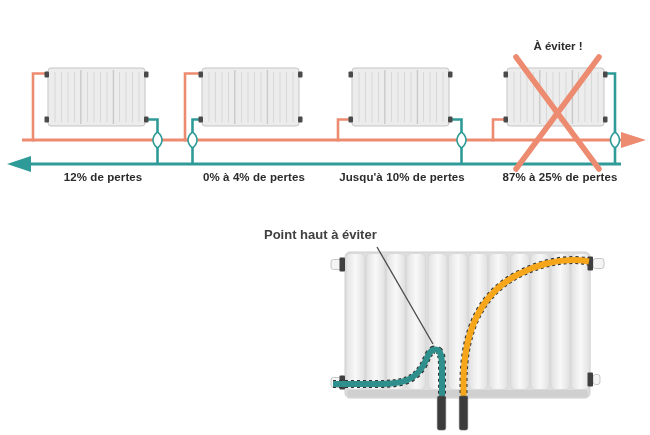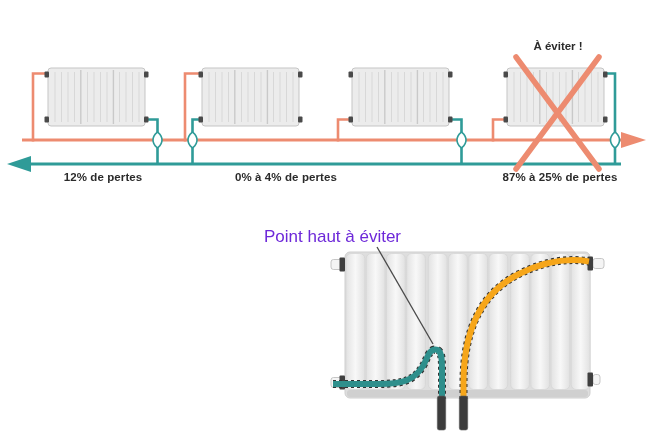--- a/index.html
+++ b/index.html
@@ -26,23 +26,23 @@
     position:absolute;
     font-size:11.5px;
     font-weight:700;
     color:#2b2b2b;
     text-align:center;
     width:180px;
     white-space:nowrap;
   }
   .annotation-label{
     position:absolute;
-    font-size:17px;
-    font-weight:400;
-    color:#6d28d9;
+    font-size:13px;
+    font-weight:700;
+    color:#404040;
     white-space:nowrap;
   }
 </style>
 </head>
 <body>
 
 <div id="stage">
 
 <svg width="650" height="435" viewBox="0 0 650 435">
   <defs>
@@ -144,18 +144,19 @@
     <rect x="437.3" y="396" width="8.4" height="34" rx="2"></rect>
     <rect x="459.3" y="396" width="8.4" height="34" rx="2"></rect>
   </g>
 
   <path d="M377 247L433 344" stroke="#4a4a4a" stroke-width="1.3" fill="none"></path>
 </svg>
 
 <div class="warn-label" style="left:468px;top:40px;">À éviter !</div>
 
 <div class="label" style="left:13px;top:171px;">12% de pertes</div>
-<div class="label" style="left:157px;top:171px;text-align:right;">0% à 4% de pertes</div>
+<div class="label" style="left:164px;top:171px;">0% à 4% de pertes</div>
+<div class="label" style="left:312px;top:171px;">Jusqu'à 10% de pertes</div>
 <div class="label" style="left:470px;top:171px;">87% à 25% de pertes</div>
 
 <div class="annotation-label" style="left:264px;top:227px;">Point haut à éviter</div>
 
 </div>
 
 </body></html>

